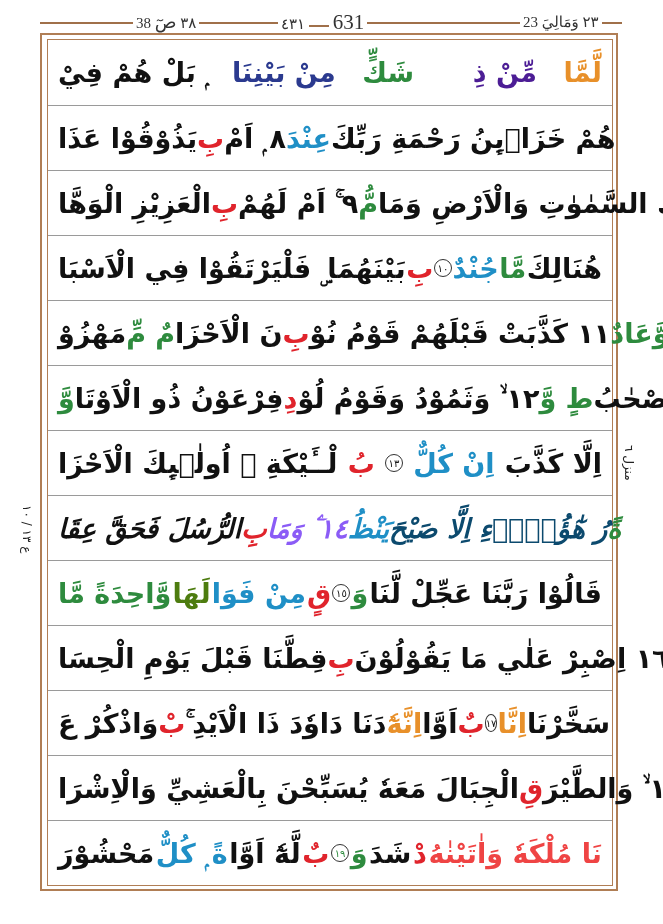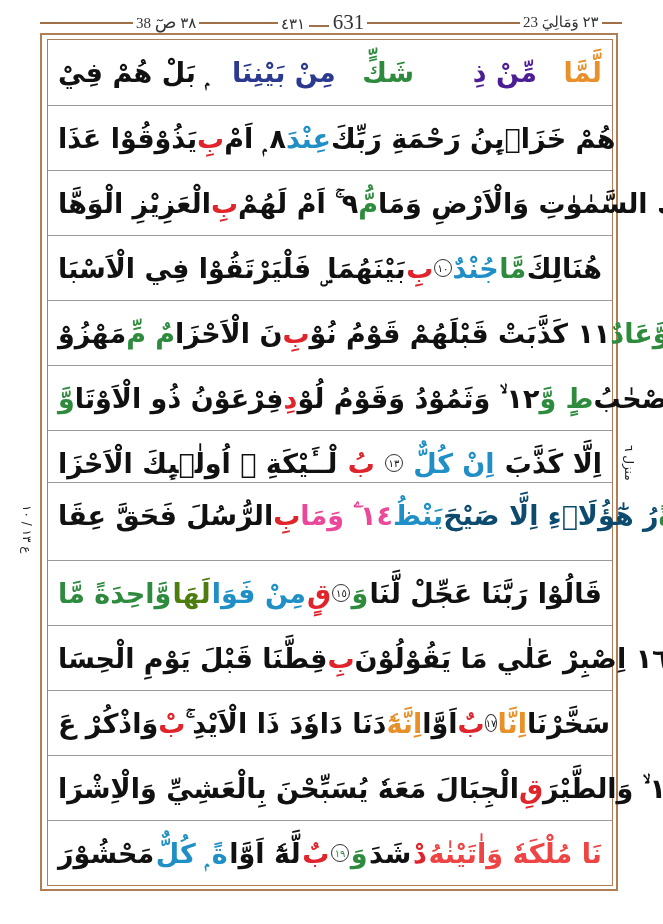--- a/index.html
+++ b/index.html
@@ -92,24 +92,24 @@
       <span class="word" style="color: rgb(46, 139, 62);">طٍ وَّ</span>
       <span class="word" style="color: rgb(17, 17, 17);">اَصْحٰبُ</span>
     </div>
     <div class="line" style="top: 390px;">
       <span class="word" style="color: rgb(17, 17, 17);">لْــَٔيْكَةِ ۭ اُولٰۗىِٕكَ الْاَحْزَا</span>
       <span class="word" style="color: rgb(224, 36, 44);">بُ</span>
       <span class="ayah" style="color: rgb(17, 17, 17);">١٣</span>
       <span class="word" style="color: rgb(31, 143, 198);">اِنْ كُلٌّ</span>
       <span class="word" style="color: rgb(17, 17, 17);">اِلَّا كَذَّبَ</span>
     </div>
-    <div class="line" style="top: 442px;">
+    <div class="line" style="top: 455px; font-style: italic;">
       <span class="word" style="color: rgb(17, 17, 17);">الرُّسُلَ فَحَقَّ عِقَا</span>
       <span class="word" style="color: rgb(224, 36, 44);">بِ</span>
-      <span class="word" style="color: #ec4899;">١٤ ۧ وَمَا</span>
+      <span class="word" style="color: #8b5cf6;">١٤ ۧ وَمَا</span>
       <span class="word" style="color: rgb(31, 143, 198);">يَنْظُ</span>
       <span class="word" style="color: #0c4a6e;">رُ هٰٓؤُلَاۗءِ اِلَّا صَيْحَ</span>
       <span class="word" style="color: rgb(46, 139, 62);">ةً</span>
     </div>
     <div class="line" style="top: 520px;">
       <span class="word" style="color: rgb(46, 139, 62);">وَّاحِدَةً مَّا</span>
       <span class="word" style="color: #4d7c0f;">لَهَا</span>
       <span class="word" style="color: rgb(31, 143, 198);">مِنْ فَوَا</span>
       <span class="word" style="color: rgb(224, 36, 44);">قٍ</span>
       <span class="ayah" style="color: rgb(17, 17, 17);">١٥</span>

